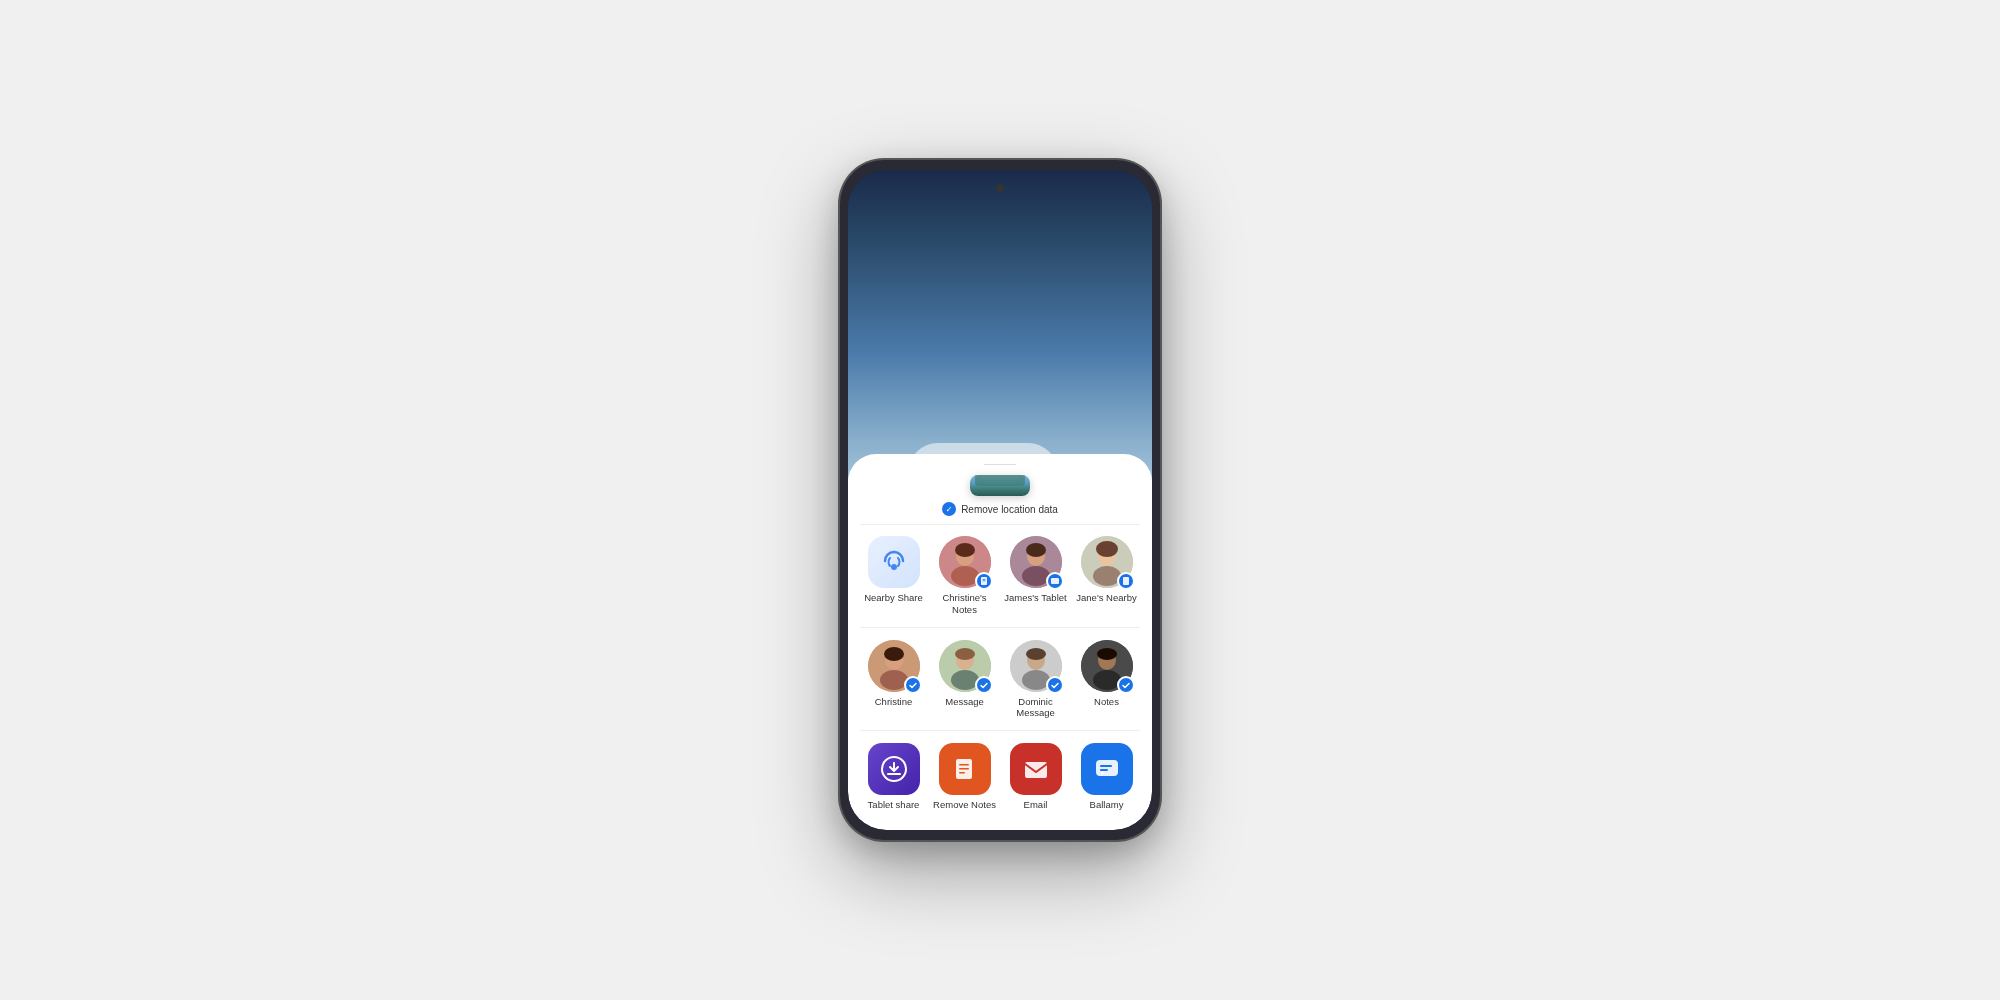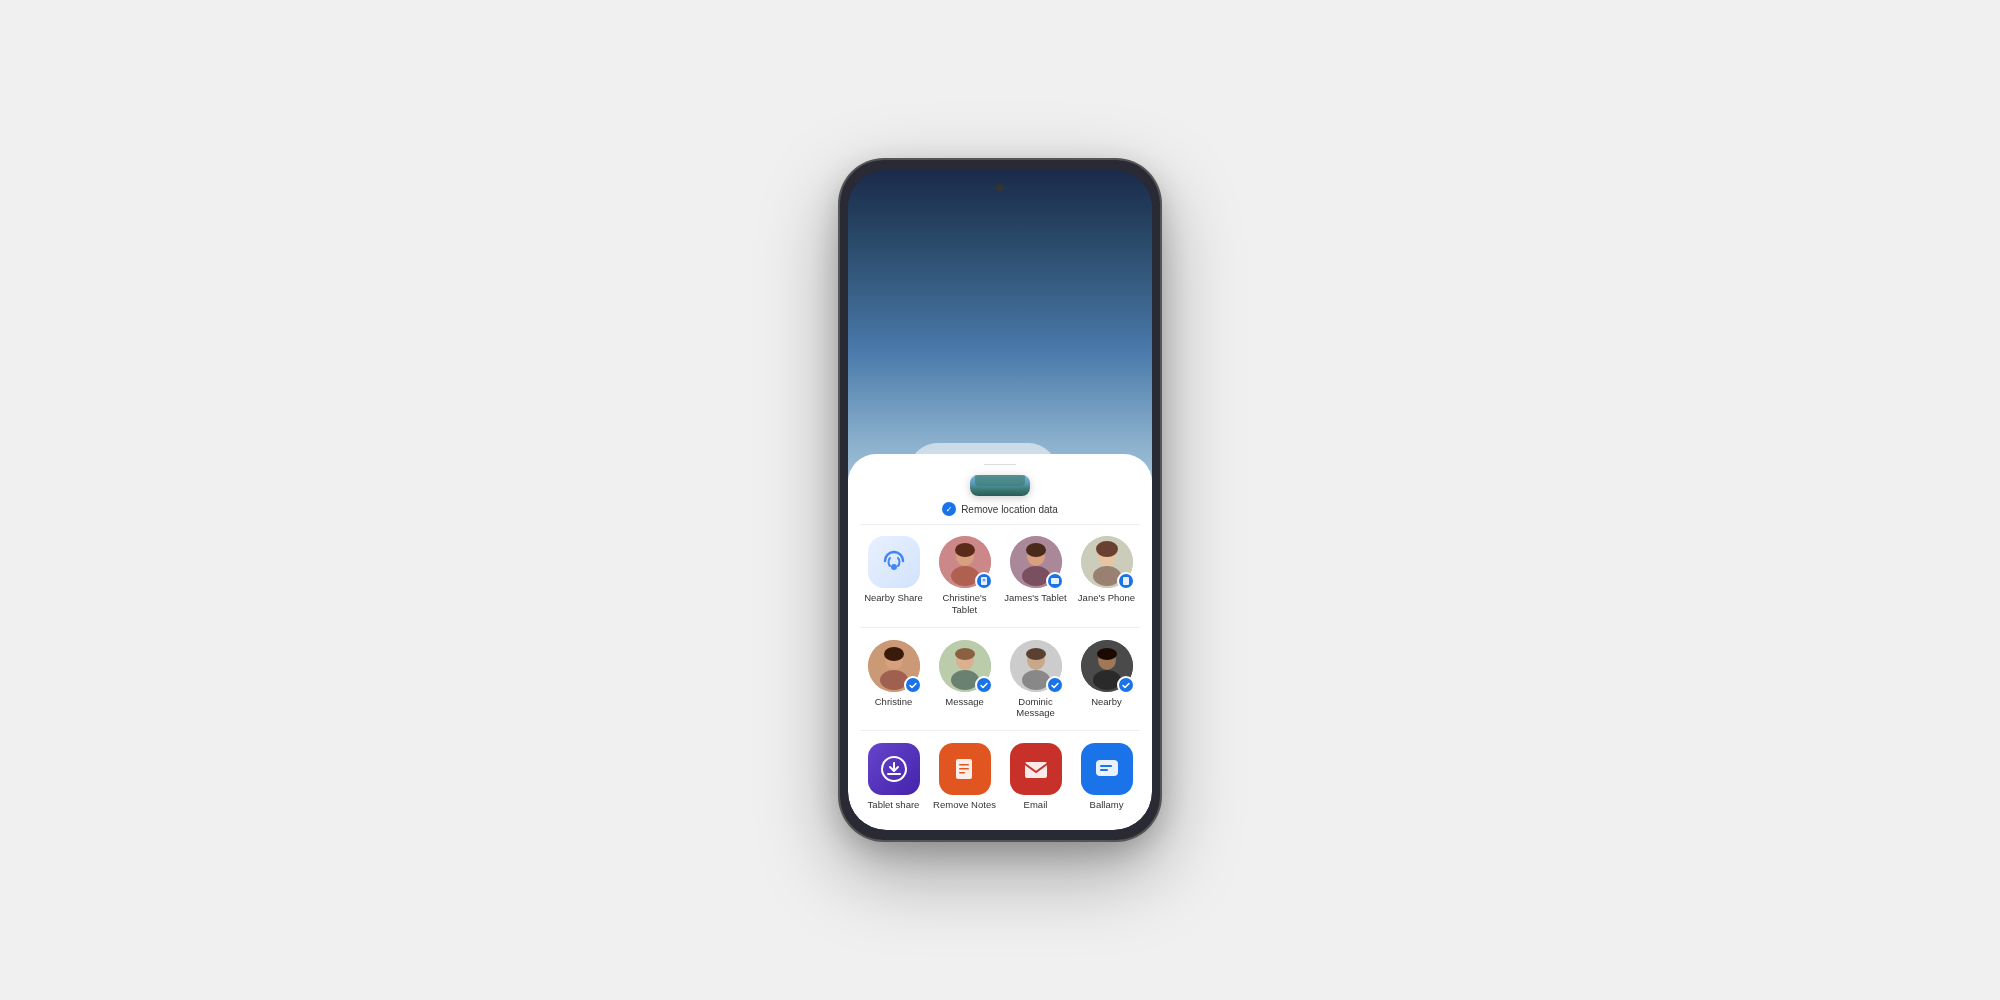--- a/index.html
+++ b/index.html
@@ -321,21 +321,21 @@
               </svg>
             </div>
             <div class="badge">
               <svg viewBox="0 0 10 10" fill="white">
                   <rect x="2" y="1" width="6" height="8" rx="1" fill="white" opacity="0.9"></rect>
                   <rect x="3.5" y="3" width="3" height="0.8" rx="0.4" fill="#1a73e8"></rect>
                   <rect x="3.5" y="4.5" width="3" height="0.8" rx="0.4" fill="#1a73e8"></rect>
                 </svg>
             </div>
           </div>
-          <span class="share-label">Christine's Tablet</span>
+          <span class="share-label">Christine's Notes</span>
         </div>
 
         <div class="share-item">
           <div class="avatar-circle">
             <div class="avatar-img av-james-tablet">
               <svg width="52" height="52" viewBox="0 0 52 52">
                 <circle cx="26" cy="26" r="26" fill="#a89"></circle>
                 <ellipse cx="26" cy="20" rx="9" ry="10" fill="#d9a080"></ellipse>
                 <ellipse cx="26" cy="40" rx="14" ry="10" fill="#7a5060"></ellipse>
                 <ellipse cx="26" cy="14" rx="10" ry="7" fill="#4a2a1a"></ellipse>
@@ -359,21 +359,21 @@
                 <ellipse cx="26" cy="40" rx="14" ry="10" fill="#9a8070"></ellipse>
                 <ellipse cx="26" cy="13" rx="11" ry="8" fill="#6a4030"></ellipse>
               </svg>
             </div>
             <div class="badge">
               <svg viewBox="0 0 10 10" fill="white">
                   <rect x="2" y="1" width="6" height="8" rx="1" fill="white" opacity="0.9"></rect>
                 </svg>
             </div>
           </div>
-          <span class="share-label">Jane's Phone</span>
+          <span class="share-label">Jane's Nearby</span>
         </div>
       </div>
 
       <div class="divider"></div>
 
       <div class="share-grid">
 
         <div class="share-item">
           <div class="avatar-circle">
             <div class="avatar-img av-christine">
@@ -444,21 +444,21 @@
                 <ellipse cx="26" cy="14" rx="10" ry="6" fill="#1a0a00"></ellipse>
               </svg>
             </div>
             <div class="badge">
               <svg viewBox="0 0 10 10" fill="none">
                   <rect x="0.5" y="0.5" width="9" height="9" rx="2" fill="#1a73e8"></rect>
                   <path d="M2 5.5 L4 7.5 L8 3.5" stroke="white" stroke-width="1.5" stroke-linecap="round" stroke-linejoin="round"></path>
                 </svg>
             </div>
           </div>
-          <span class="share-label">Nearby</span>
+          <span class="share-label">Notes</span>
         </div>
       </div>
 
       <div class="divider"></div>
 
       <div class="share-grid">
 
         <div class="share-item">
           <div class="app-icon app-quickshare">
             <svg width="28" height="28" viewBox="0 0 28 28" fill="white">

